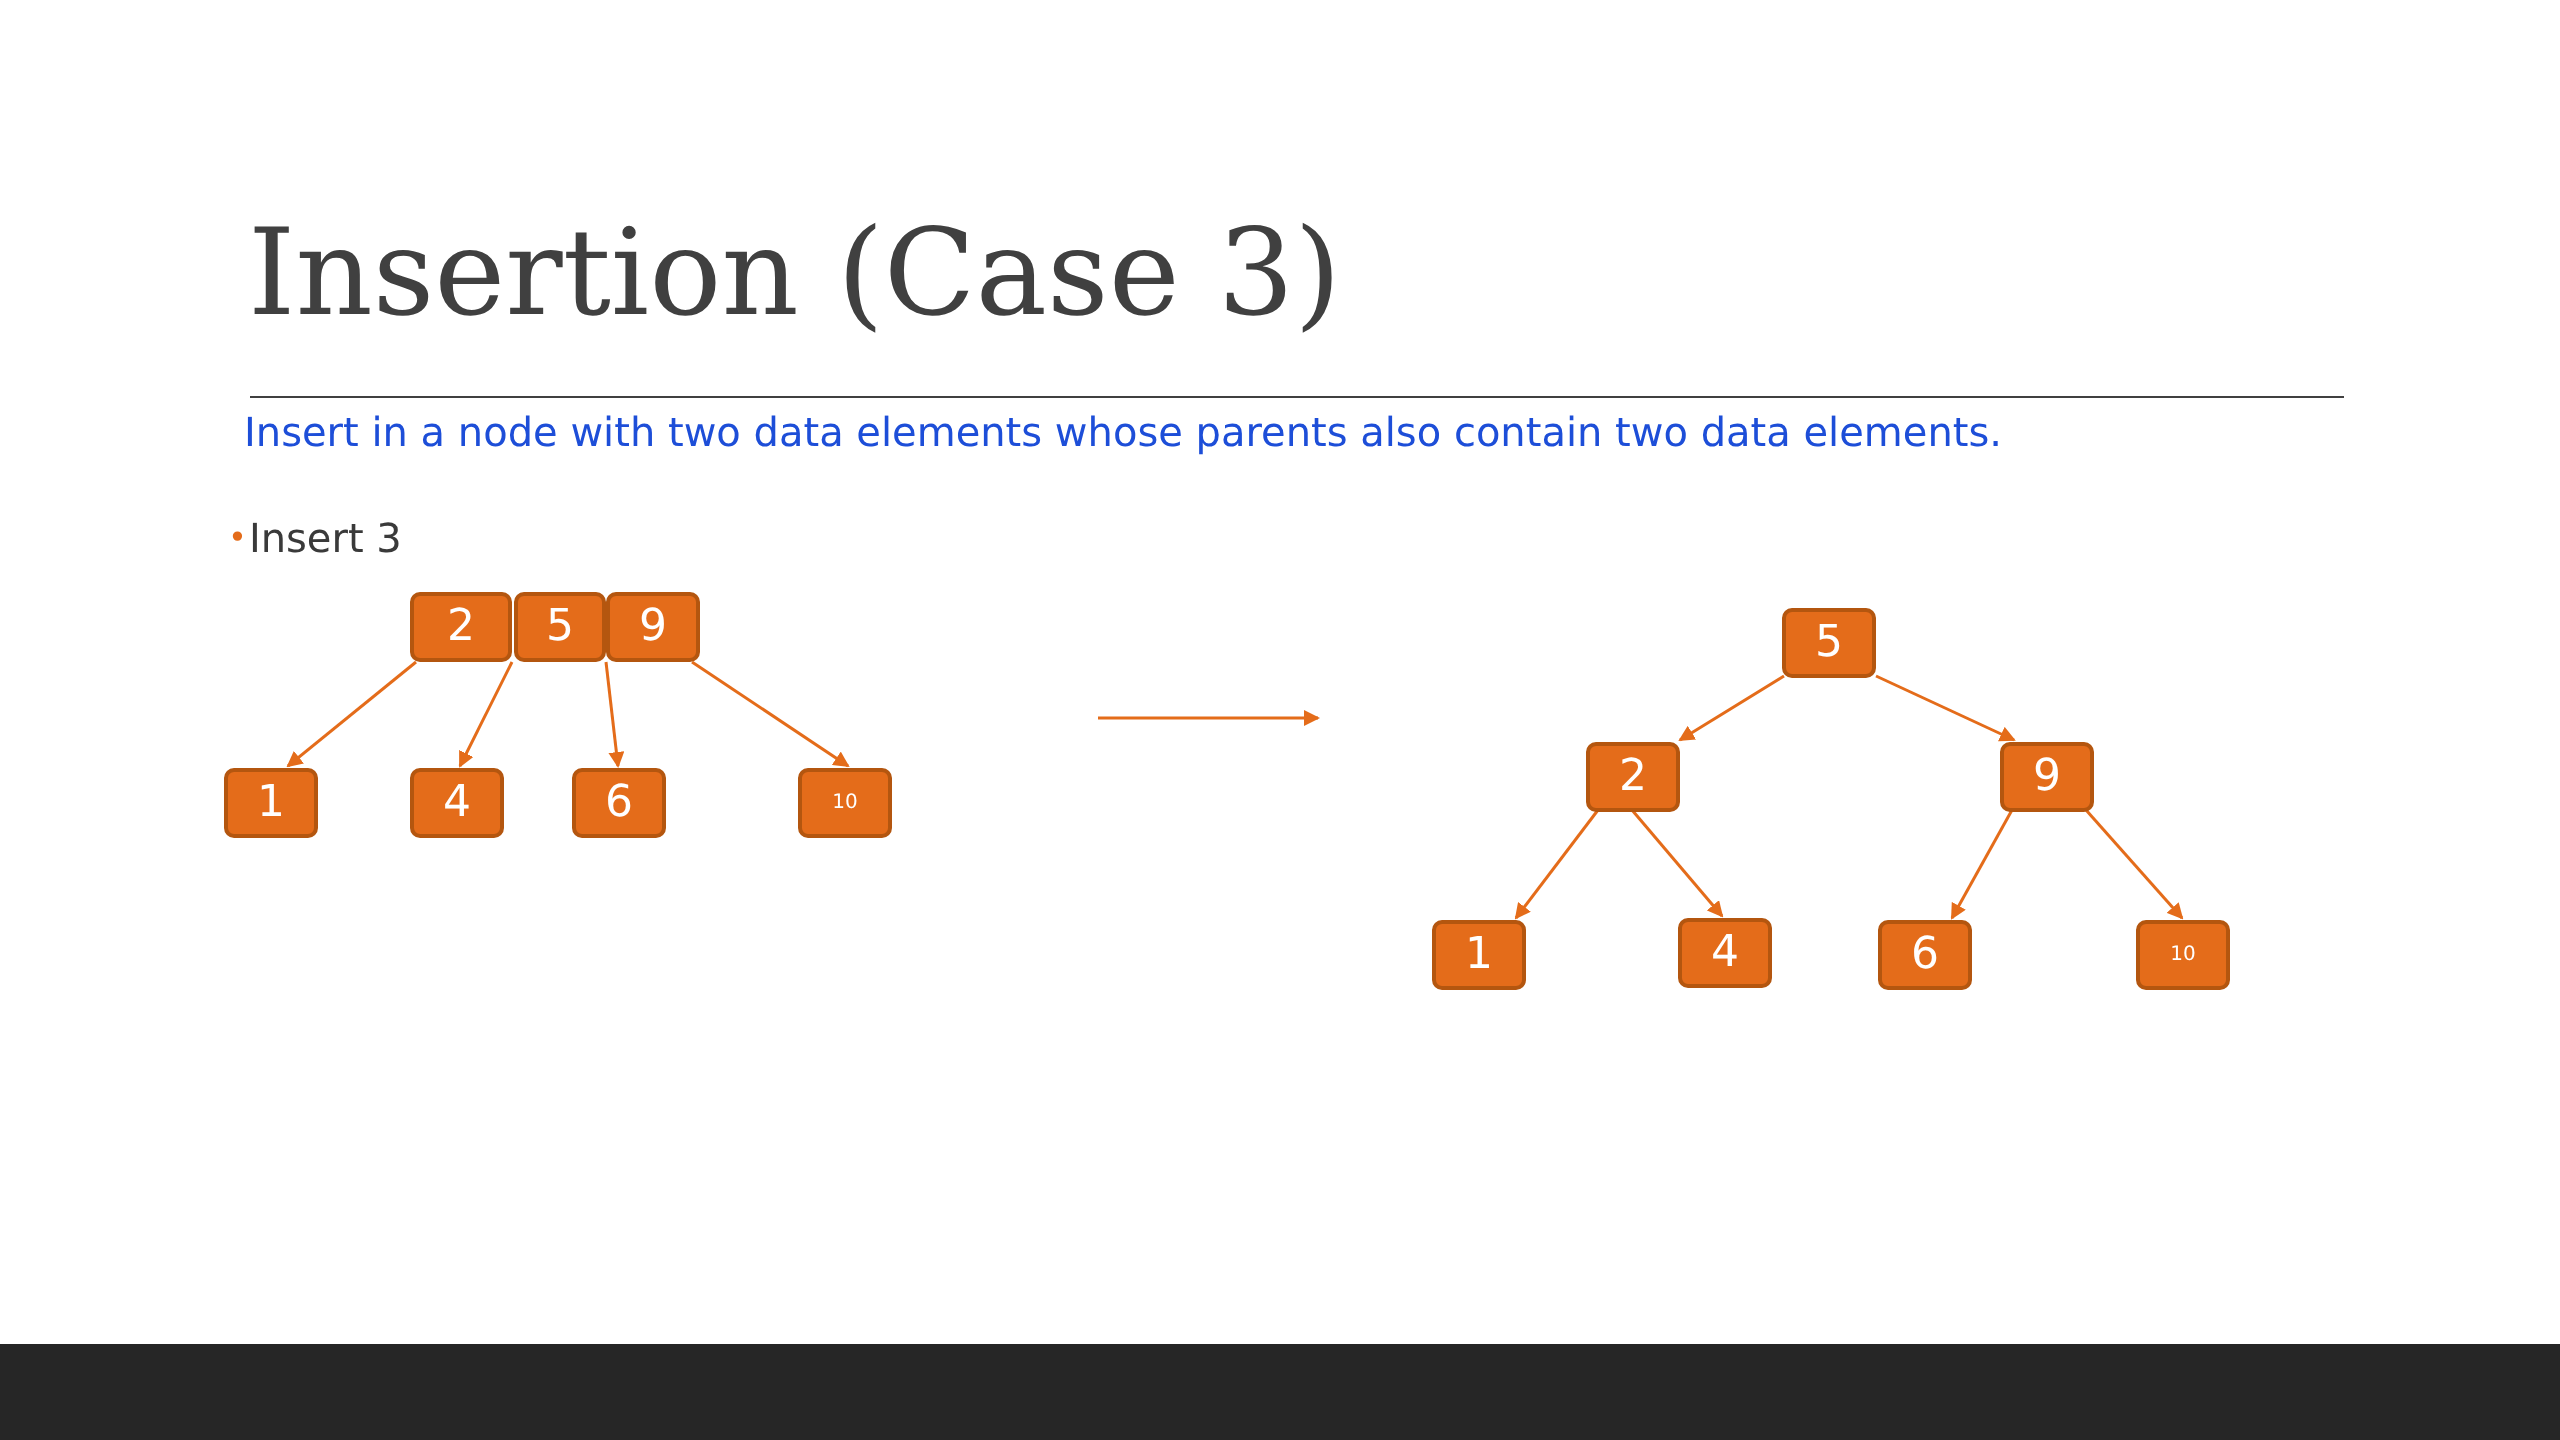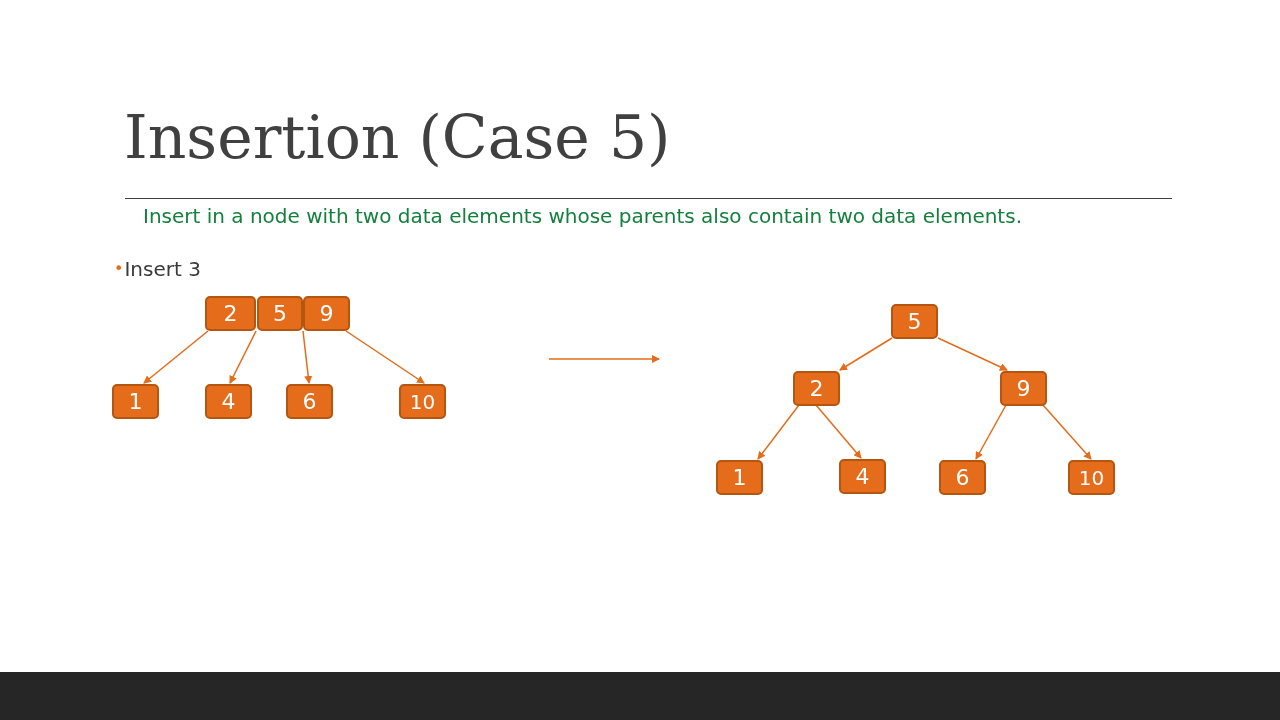--- a/index.html
+++ b/index.html
@@ -1,30 +1,30 @@
 <!DOCTYPE html>
 <html><head>
 <meta charset="utf-8">
 <style>
   html, body { margin: 0; padding: 0; }
   body { width: 1280px; height: 720px; background: #ffffff; position: relative; overflow: hidden; font-family: "DejaVu Sans", sans-serif; }
   .title { position: absolute; left: 124px; top: 102px; font-family: "DejaVu Serif", "Liberation Serif", serif; font-size: 60px; color: #404040; letter-spacing: 0px; white-space: nowrap; }
   .rule { position: absolute; left: 125px; top: 198px; width: 1047px; height: 1px; background: #404040; }
-  .subtitle { position: absolute; left: 143px; top: 204px; font-size: 20px; color: #15803d; white-space: nowrap; }
+  .subtitle { position: absolute; left: 122px; top: 204px; font-size: 20px; color: #1d4ed8; white-space: nowrap; }
   .bullet { position: absolute; left: 114px; top: 257px; font-size: 20px; color: #3a3a3a; white-space: nowrap; }
   .bullet .dot { color: #e46c1a; font-size: 16px; margin-right: 1px; vertical-align: 2px; }
   .node { position: absolute; background: #e46c1a; border: 2px solid #b4560f; border-radius: 5px; color: #ffffff; font-size: 22px; display: flex; align-items: center; justify-content: center; box-sizing: border-box; font-family: "DejaVu Sans", sans-serif; }
-  .node.small { font-size: 20px; text-align: right; }
+  .node.small { font-size: 10px; text-align: right; }
   svg.edges { position: absolute; left: 0; top: 0; width: 1280px; height: 720px; pointer-events: none; }
   .footer { position: absolute; left: 0; top: 672px; width: 1280px; height: 48px; background: #262626; }
 </style>
 </head>
 <body>
 
-<div class="title">Insertion (Case 5)</div>
+<div class="title">Insertion (Case 3)</div>
 <div class="rule"></div>
 <div class="subtitle">Insert in a node with two data elements whose parents also contain two data elements.</div>
 <div class="bullet"><span class="dot">•</span><span>Insert 3</span></div>
 
 <svg class="edges" viewBox="0 0 1280 720">
   <defs>
     <marker id="ah" markerWidth="8" markerHeight="8" refX="7" refY="4" orient="auto" markerUnits="userSpaceOnUse">
       <path d="M0,0 L8,4 L0,8 Z" fill="#e46c1a"></path>
     </marker>
   </defs>

